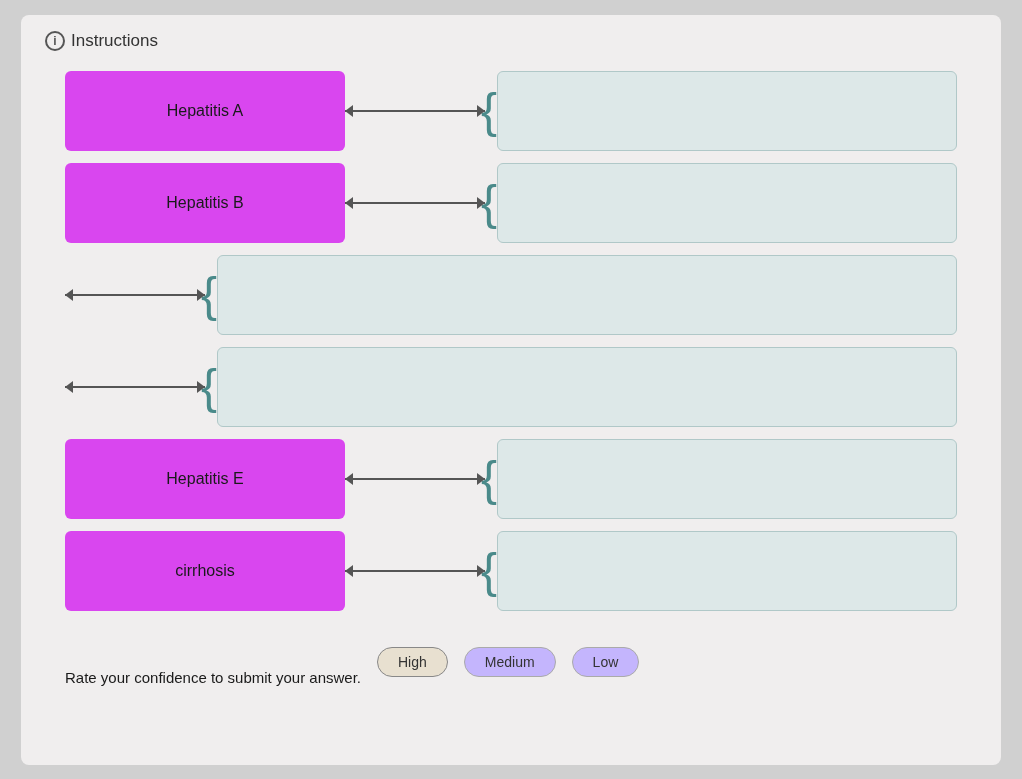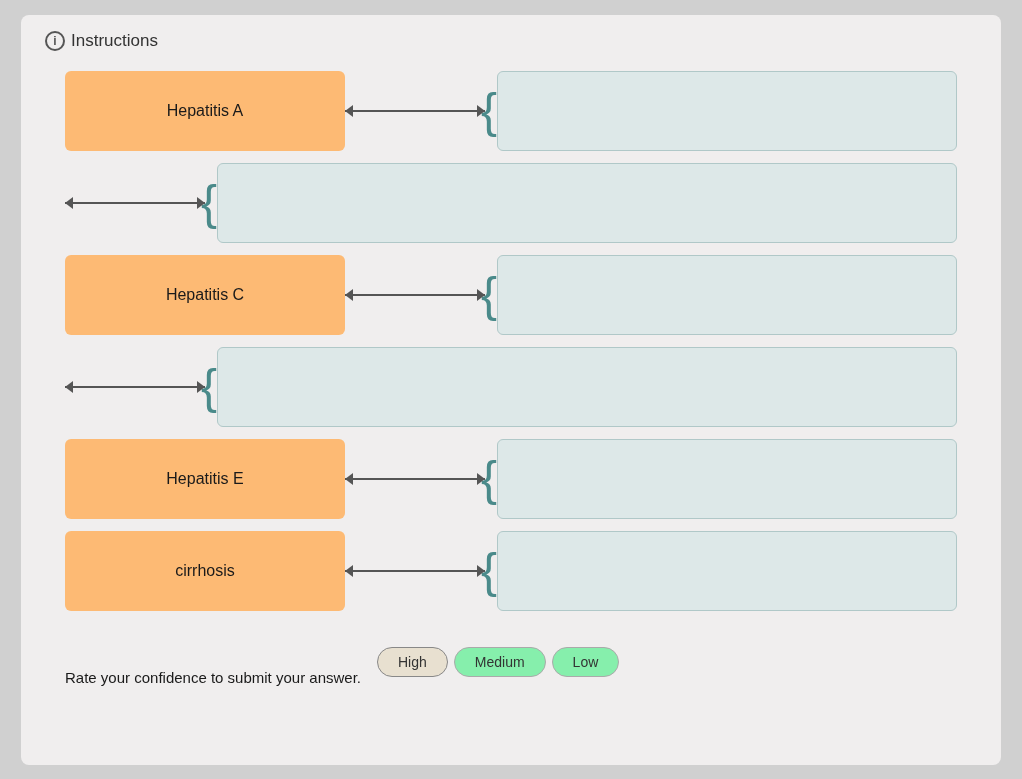--- a/index.html
+++ b/index.html
@@ -60,21 +60,21 @@
       padding: 0 20px;
     }
 
     .match-row {
       display: flex;
       align-items: center;
       margin-bottom: 12px;
     }
 
     .left-box {
-      background: #fdba74;
+      background: #d946ef;
       border-radius: 6px;
       width: 280px;
       height: 80px;
       display: flex;
       align-items: center;
       justify-content: center;
       font-size: 16px;
       color: #1a1a1a;
       flex-shrink: 0;
     }
@@ -145,21 +145,21 @@
       color: #1a1a1a;
       margin-right: 4px;
       margin-top: 30px;
     }
 
     .confidence-btn {
       border: 1.5px solid #aaa;
       border-radius: 20px;
       padding: 6px 20px;
       font-size: 14px;
-      background: #86efac;
+      background: #c4b5fd;
       cursor: pointer;
       color: #333;
     }
 
     .confidence-btn.active {
       background: #e8e0d0;
       border-color: #888;
     }
   </style>
 </head>
@@ -176,28 +176,28 @@
 
   <div class="match-row">
         <div class="left-box">Hepatitis A</div>
         <div class="arrow-connector">
           <div class="arrow-line"></div>
         </div>
         <div class="brace-connector">{</div>
         <div class="right-box"></div>
       </div>
       <div class="match-row">
-        <div class="arrow-connector">
-          <div class="arrow-line"></div>
-        </div>
-        <div class="brace-connector">{</div>
-        <div class="right-box"></div>
-      </div>
-      <div class="match-row">
-        <div class="left-box">Hepatitis C</div>
+        <div class="left-box">Hepatitis B</div>
+        <div class="arrow-connector">
+          <div class="arrow-line"></div>
+        </div>
+        <div class="brace-connector">{</div>
+        <div class="right-box"></div>
+      </div>
+      <div class="match-row">
         <div class="arrow-connector">
           <div class="arrow-line"></div>
         </div>
         <div class="brace-connector">{</div>
         <div class="right-box"></div>
       </div>
       <div class="match-row">
         <div class="arrow-connector">
           <div class="arrow-line"></div>
         </div>
@@ -217,21 +217,21 @@
         <div class="arrow-connector">
           <div class="arrow-line"></div>
         </div>
         <div class="brace-connector">{</div>
         <div class="right-box"></div>
       </div>
     </div>
 
   <div class="bottom-bar">
     <span class="rate-text">Rate your confidence to submit your answer.</span>
-    <div id="confidence-buttons" style="display: flex; gap: 6px;">
+    <div id="confidence-buttons" style="display: flex; gap: 16px;">
 
     <button class="confidence-btn active">High</button>
         <button class="confidence-btn">Medium</button>
         <button class="confidence-btn">Low</button>
       </div>
   </div>
 
 </div>
 
 </body></html>

